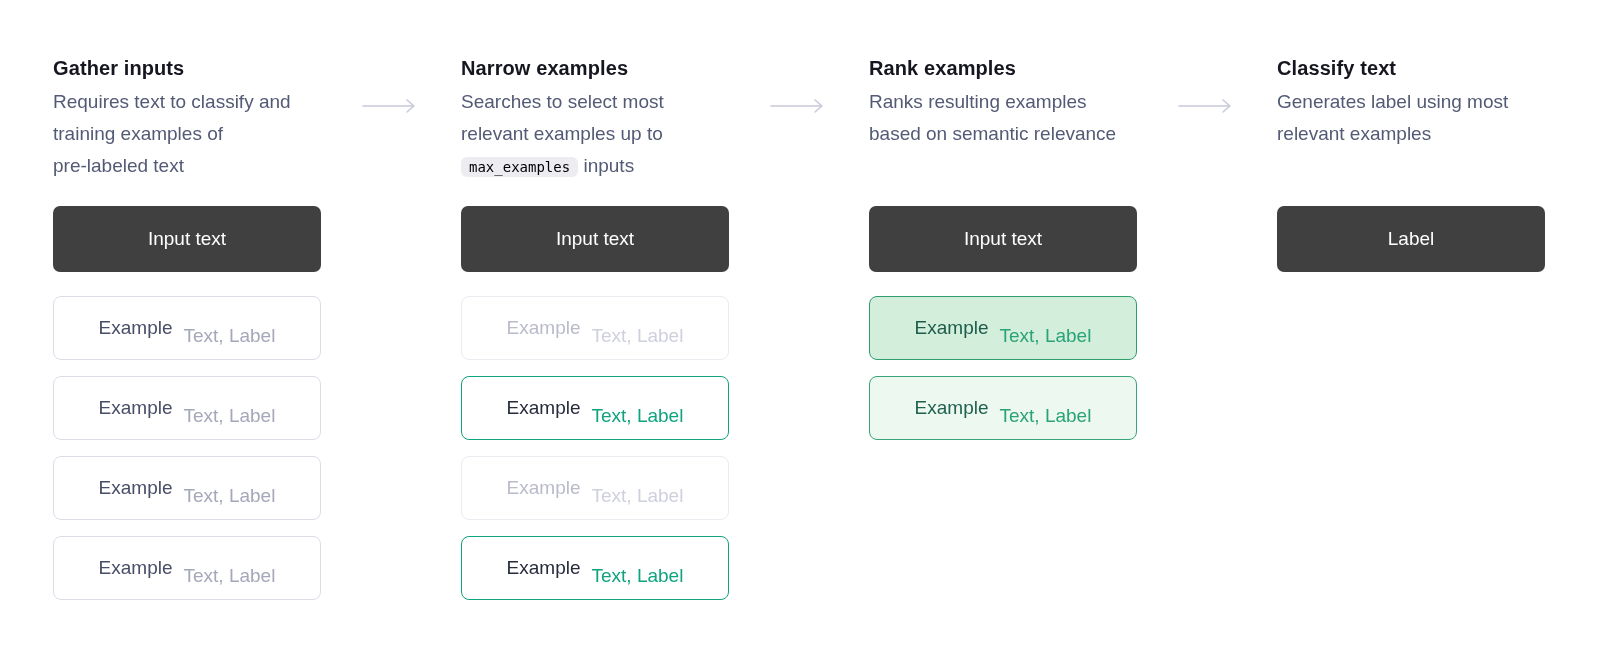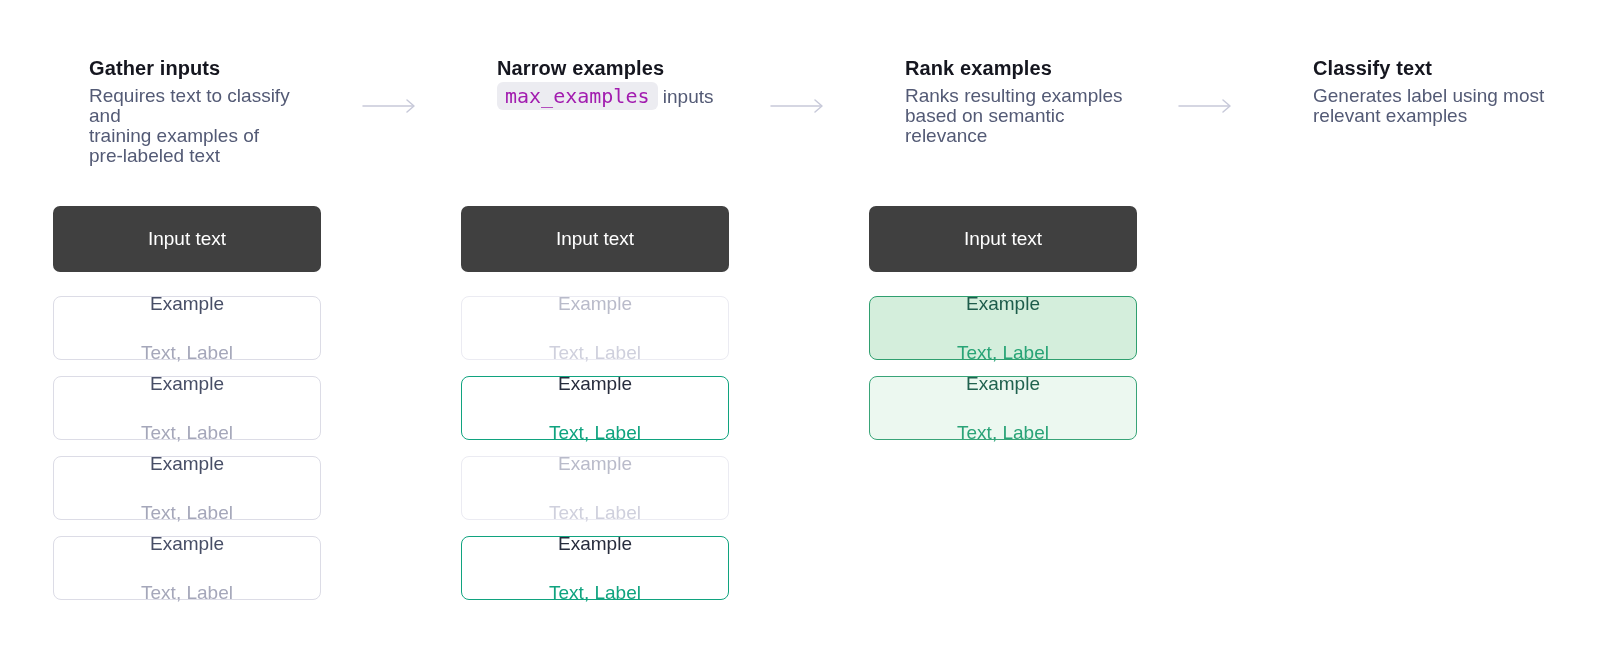--- a/index.html
+++ b/index.html
@@ -6,46 +6,46 @@
   .canvas {
     width: 1600px; height: 667px; background: #ffffff; overflow: hidden;
     font-family: "Liberation Sans", "DejaVu Sans", sans-serif;
     -webkit-font-smoothing: antialiased;
   }
   .row { display: flex; padding-left: 53px; }
   .col { width: 268px; flex: 0 0 268px; }
   .gap { width: 140px; flex: 0 0 140px; position: relative; }
   .arrow { position: absolute; top: 98px; left: 50%; transform: translateX(-50%); }
 
-  .head { box-sizing: border-box; height: 206px; padding-top: 56px; margin-left: 36px; }
+  .head { box-sizing: border-box; height: 206px; padding-top: 56px; }
   .title {
     margin: 0 0 5px 0; font-size: 20px; line-height: 25px; font-weight: 700;
     color: #15161f; letter-spacing: 0.1px;
   }
   .desc {
-    margin: 0; font-size: 19px; line-height: 20px; color: #535a75;
+    margin: 0; font-size: 19px; line-height: 32px; color: #535a75;
     white-space: pre-line;
   }
   .chip {
     font-family: "DejaVu Sans Mono", "Liberation Mono", monospace;
-    font-size: 20px; background: #ececf1; color: #a21caf;
+    font-size: 14px; background: #ececf1; color: #000000;
     border-radius: 6px; padding: 2px 8px; white-space: nowrap;
   }
 
   .btn {
     box-sizing: border-box; height: 66px; border-radius: 7px;
     background: #404040; color: #ffffff; font-size: 19px;
     display: flex; align-items: center; justify-content: center;
   }
 
   .boxes { margin-top: 24px; }
   .box {
     box-sizing: border-box; height: 64px; border-radius: 8px;
     border: 1px solid #dcdce6; background: #ffffff; font-size: 19px;
-    display: flex; align-items: center; justify-content: center; gap: 11px; flex-direction: column;
+    display: flex; align-items: center; justify-content: center; gap: 11px;
   }
   .box + .box { margin-top: 16px; }
   .box .ex { color: #474e66; }
   .box .lb { color: #a5a7ba; margin-top: 16px; }
 
   .box.dimmed { border-color: #ebebf2; }
   .box.dimmed .ex { color: #b9bbca; }
   .box.dimmed .lb { color: #cfd0dd; }
 
   .box.selected { border: 1.5px solid #10A37F; }
@@ -101,21 +101,23 @@
         <svg class="arrow-svg" width="58" height="16" viewBox="0 0 58 16">
           <line x1="1" y1="8" x2="51" y2="8" stroke="#c7c9d9" stroke-width="1.5" stroke-linecap="round"></line>
           <path d="M45 2 L52 8 L45 14" fill="none" stroke="#c7c9d9" stroke-width="1.5" stroke-linecap="round" stroke-linejoin="round"></path>
         </svg>
       </span>
     </div>
 
     <section class="col">
       <div class="head">
         <h3 class="title">Narrow examples</h3>
-        <p class="desc"><code class="chip">max_examples</code><span> inputs</span></p>
+        <p class="desc"><span>Searches to select most
+relevant examples up to
+</span><code class="chip">max_examples</code><span> inputs</span></p>
       </div>
       <div class="btn">Input text</div>
       <div class="boxes">
         <div class="box dimmed">
             <span class="ex">Example</span>
             <span class="lb">Text, Label</span>
           </div>
         <div class="box selected">
             <span class="ex">Example</span>
             <span class="lb">Text, Label</span>
@@ -167,16 +169,17 @@
         </svg>
       </span>
     </div>
 
     <section class="col">
       <div class="head">
         <h3 class="title">Classify text</h3>
         <p class="desc">Generates label using most
 relevant examples</p>
       </div>
+      <div class="btn">Label</div>
     </section>
 
   </div>
 </div>
 
 </body></html>

